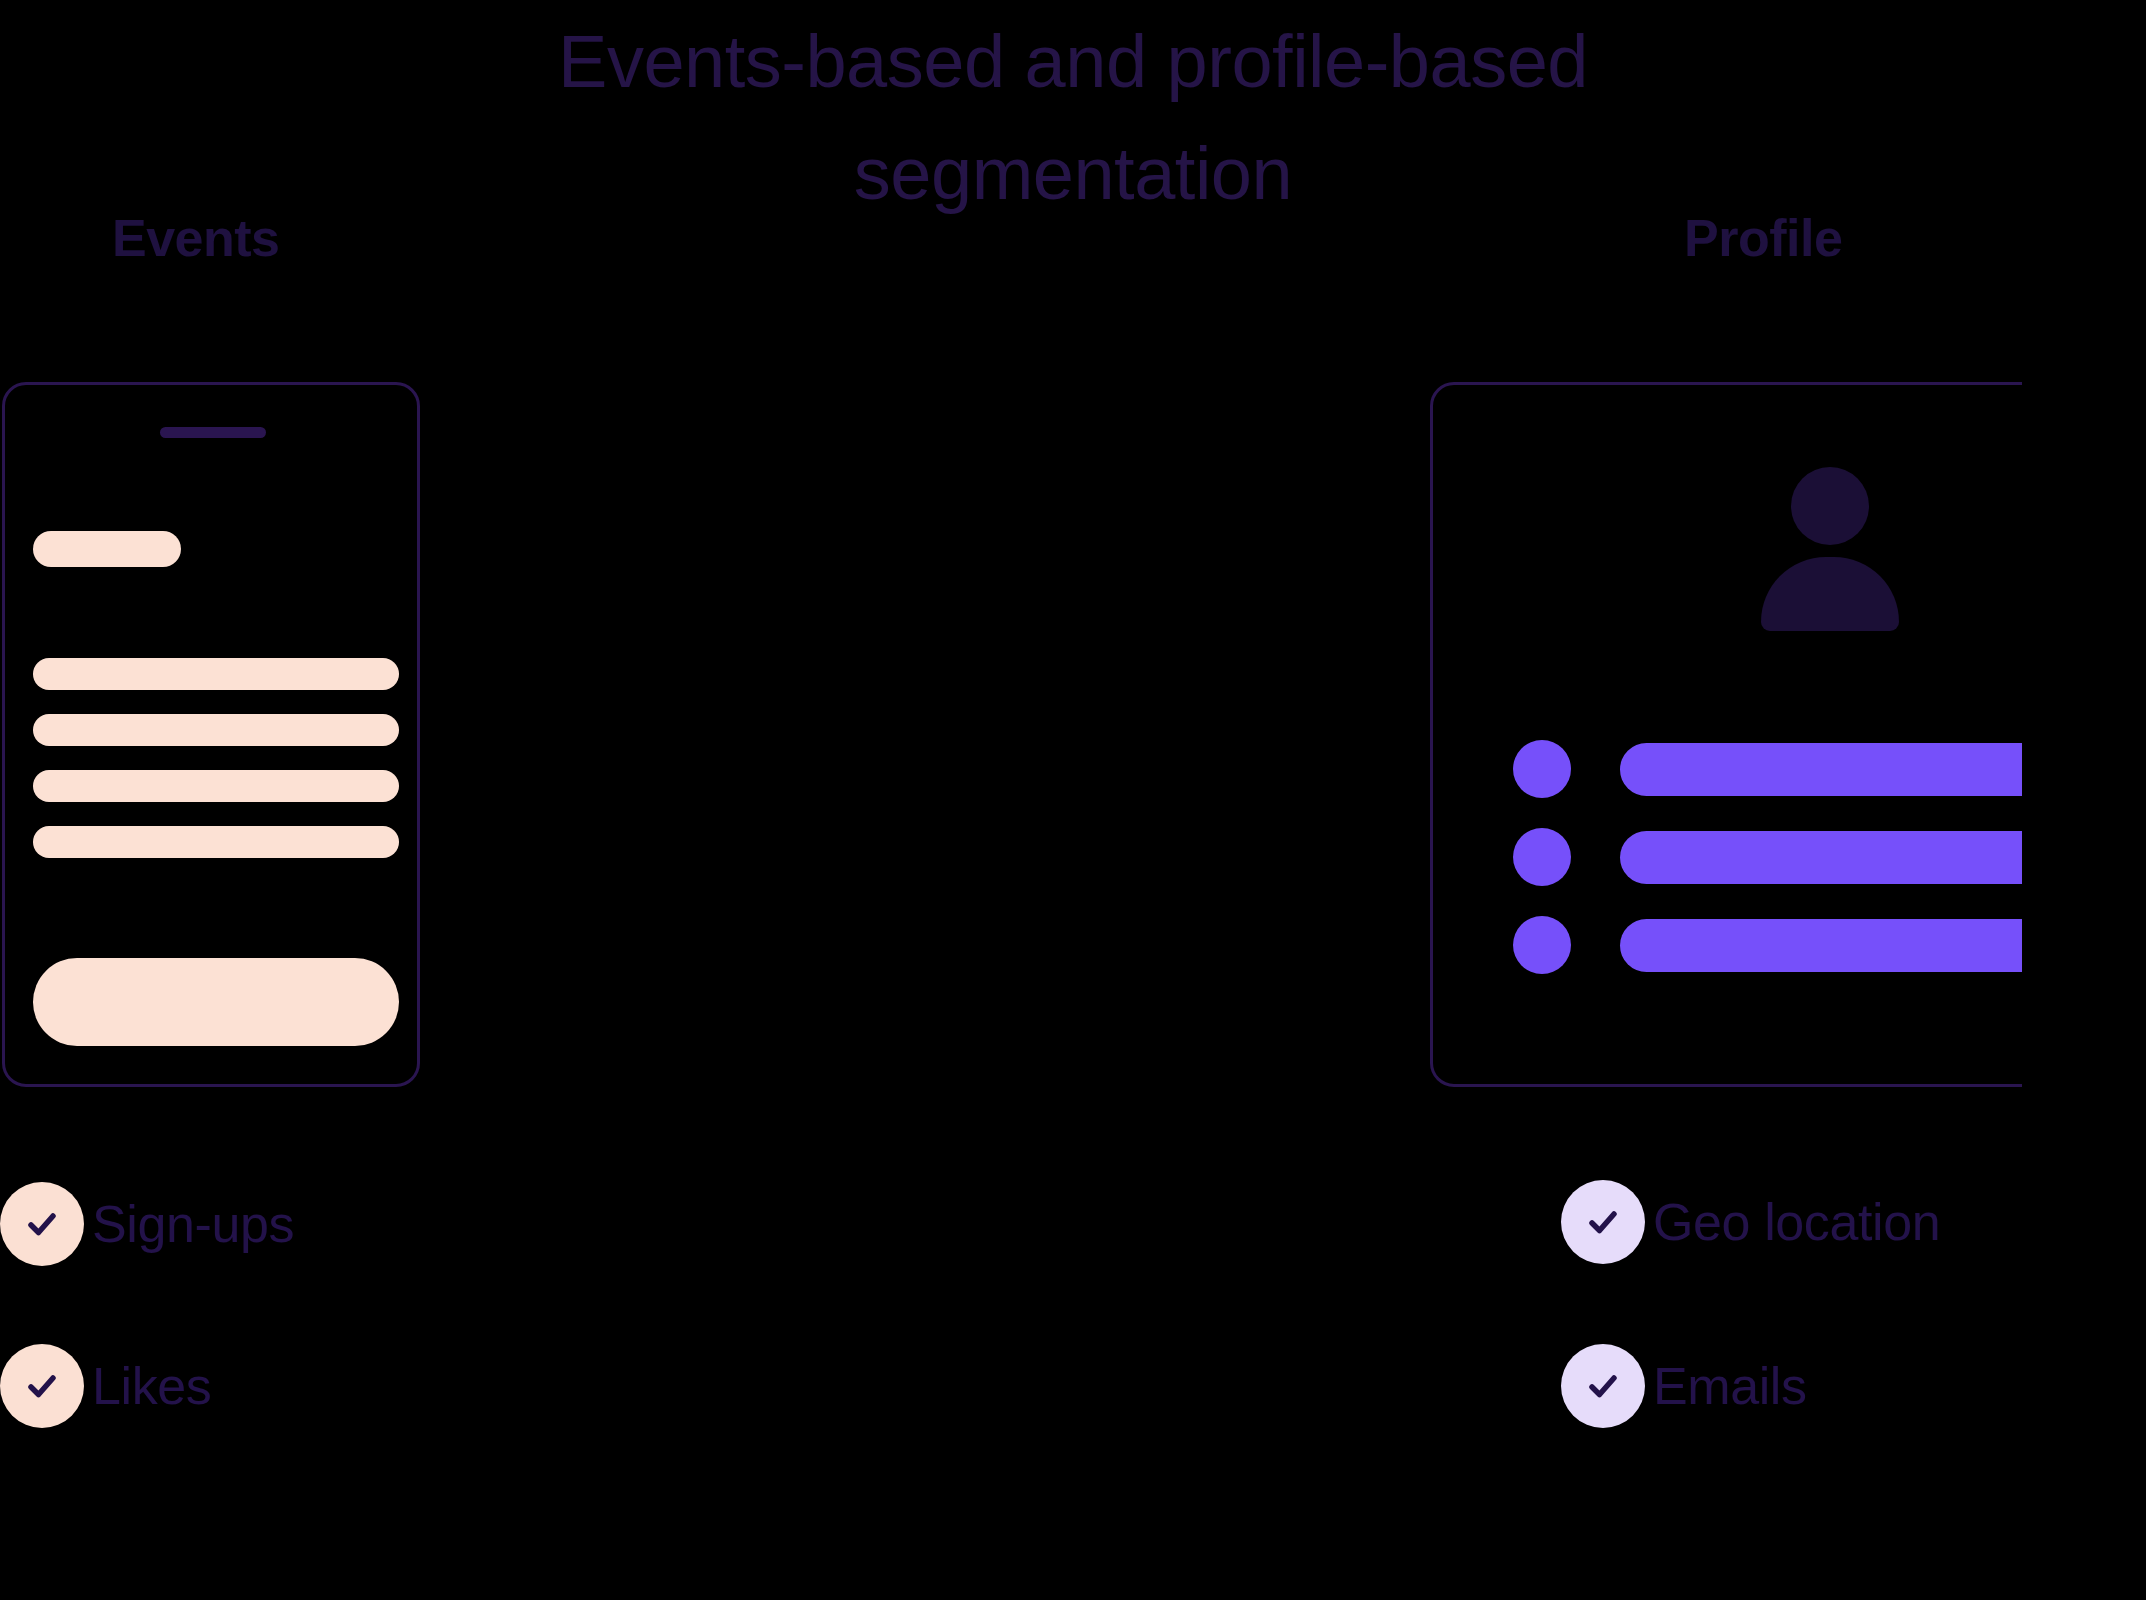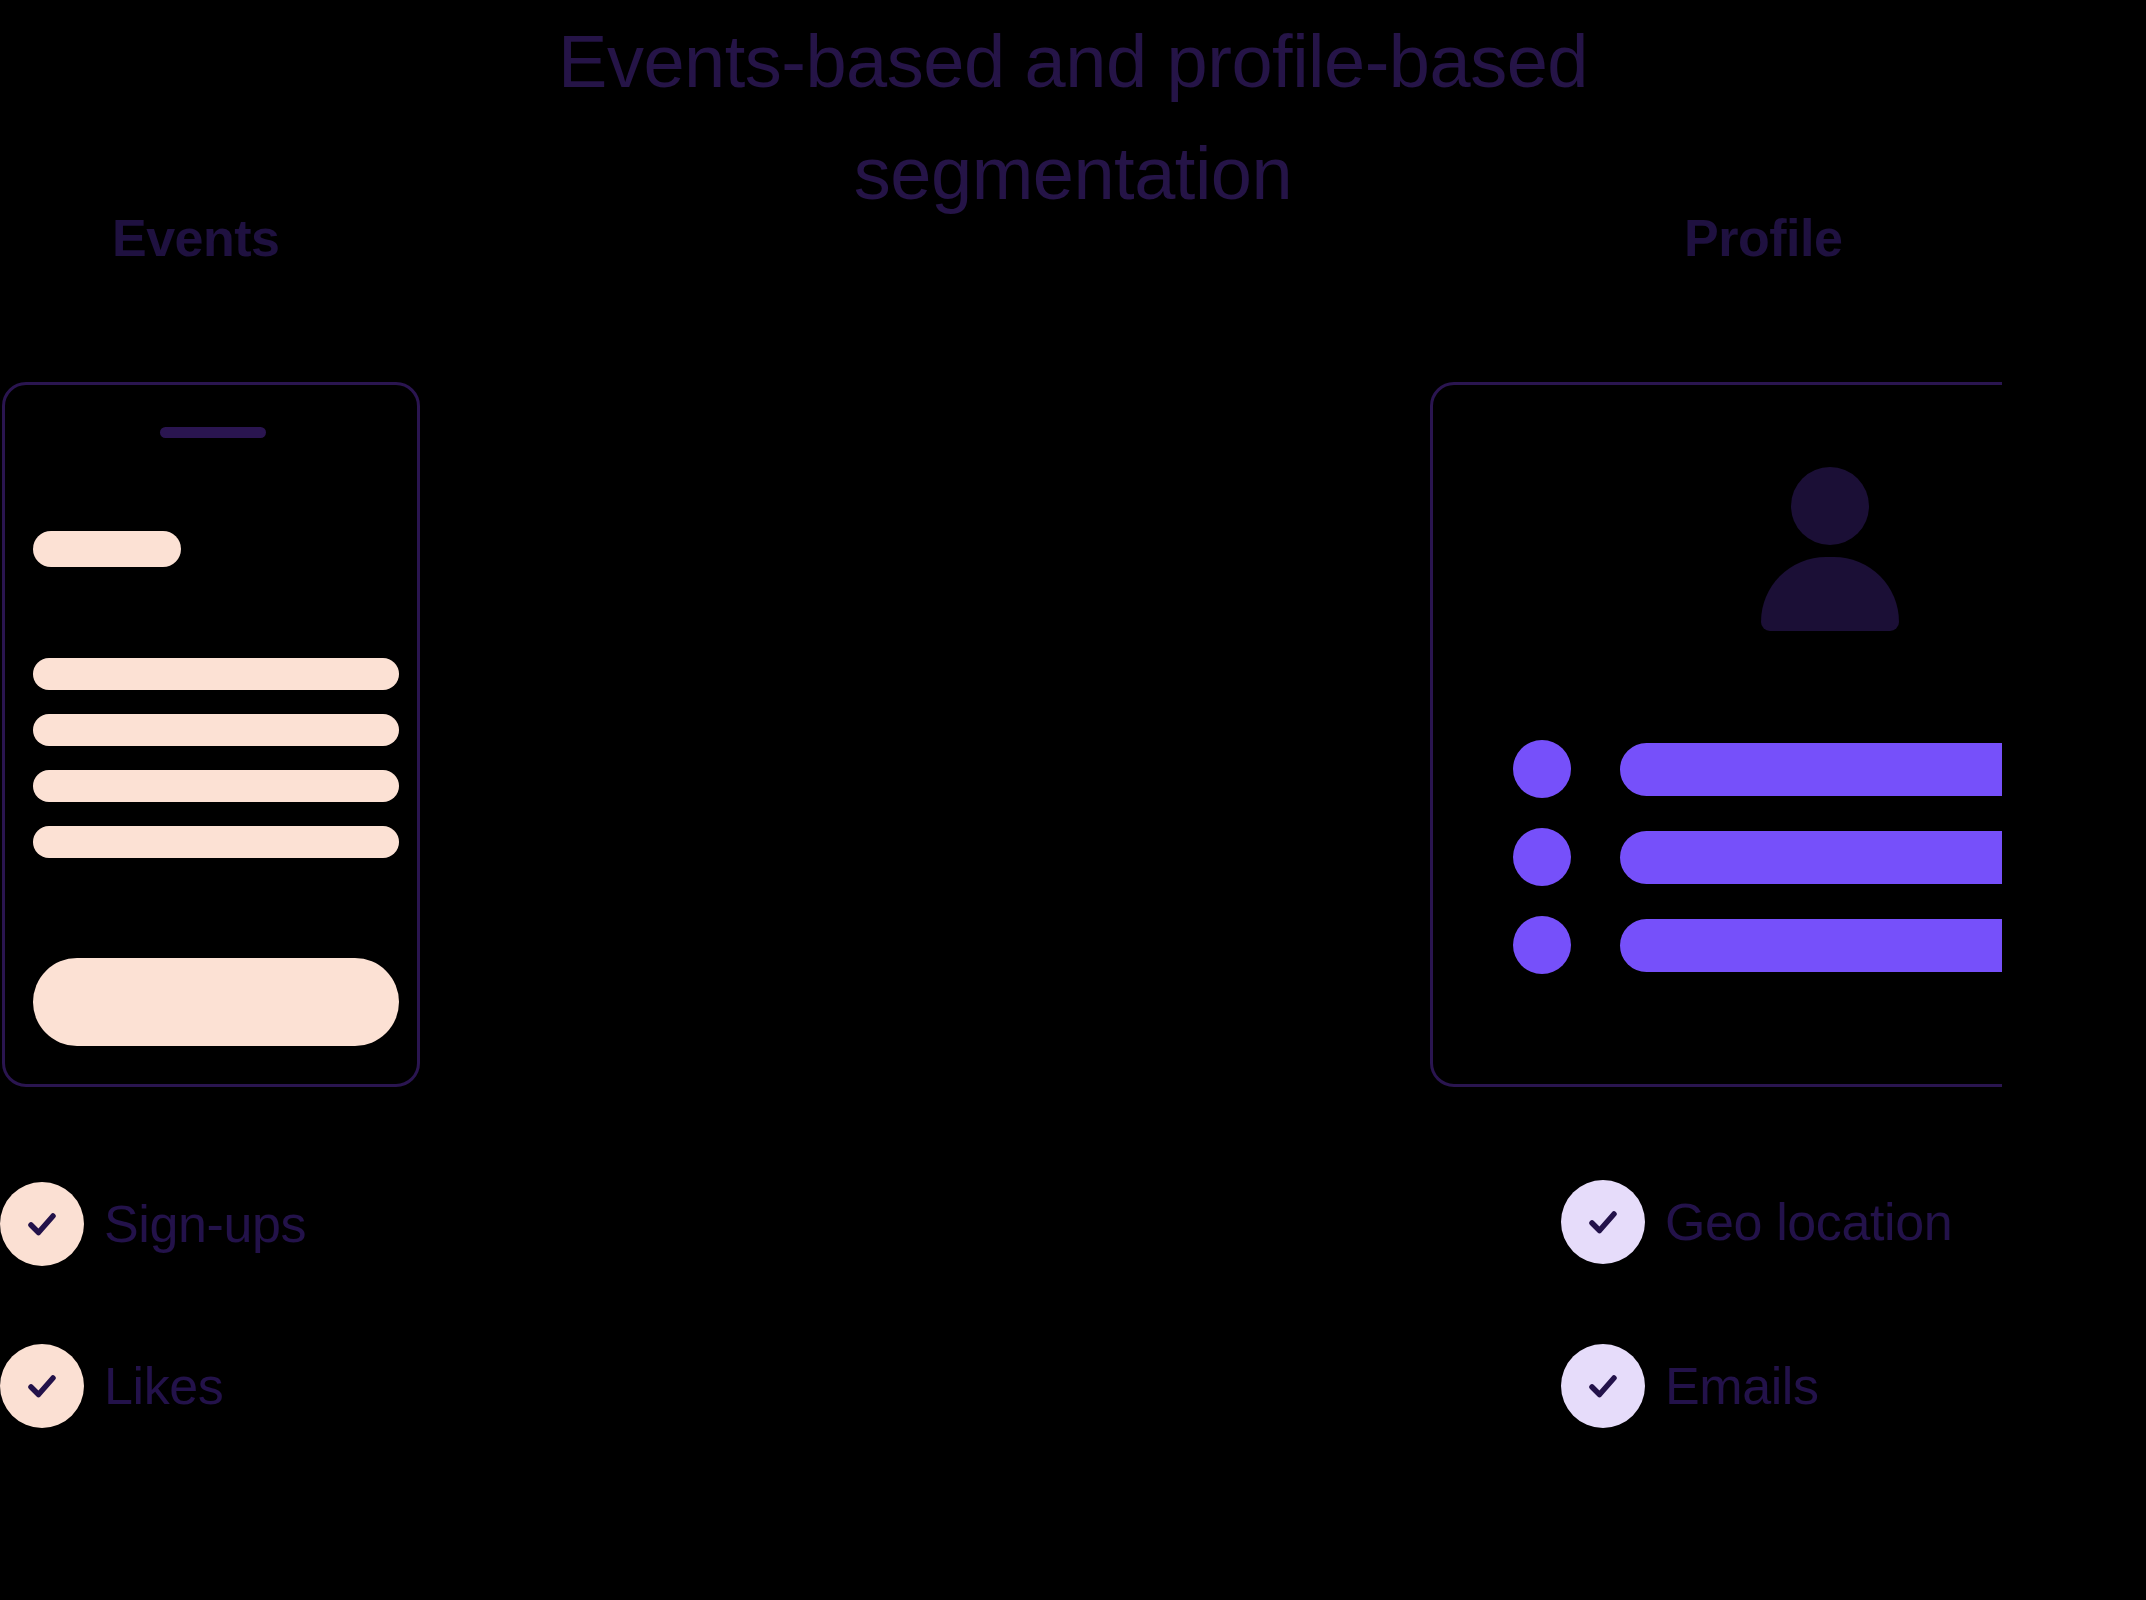--- a/index.html
+++ b/index.html
@@ -9,20 +9,21 @@
   }
   body {
     font-family: "Liberation Sans", sans-serif;
   }
   #stage {
     position: relative;
     width: 2002px;
     height: 1600px;
     background: #000000;
     overflow: hidden;
+    padding-left: 20px;
   }
 
   
   .title {
     position: absolute;
     left: 0;
     top: 6px;
     width: 2146px;
     text-align: center;
     color: #251447;
@@ -156,21 +157,21 @@
     height: 53px;
     border-radius: 999px;
     background: #7650FA;
   }
 
   
   .check-item {
     position: absolute;
     display: flex;
     align-items: center;
-    gap: 20px;
+    gap: 8px;
     height: 84px;
   }
   .check-circle {
     width: 84px;
     height: 84px;
     border-radius: 50%;
     flex: 0 0 auto;
     display: flex;
     align-items: center;
     justify-content: center;

